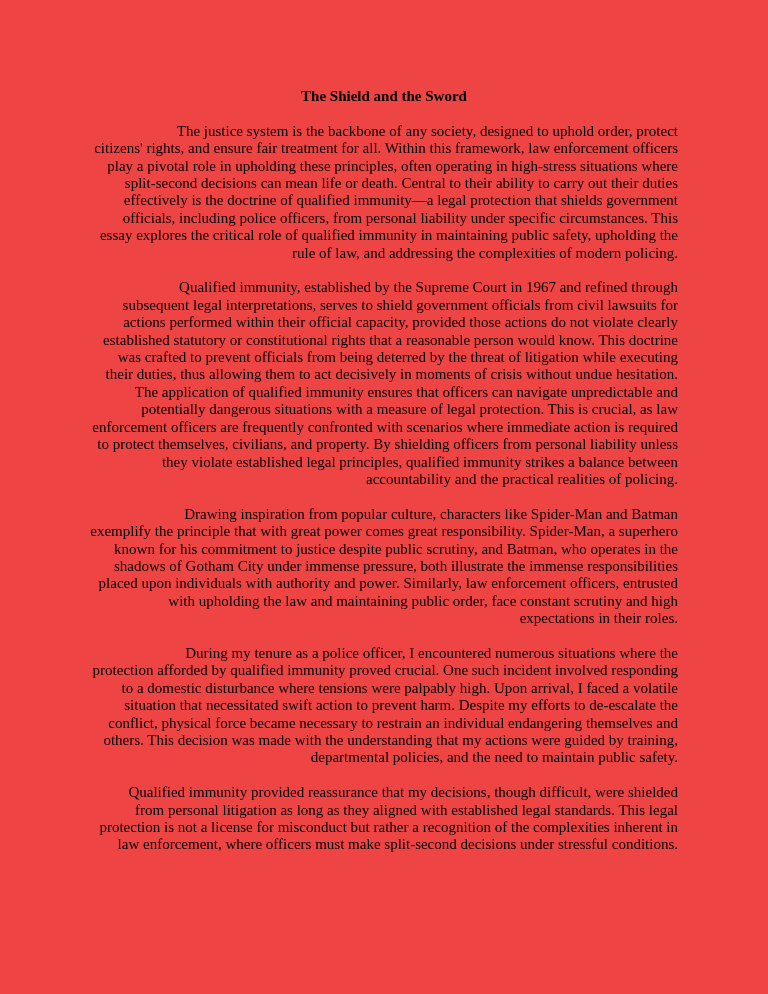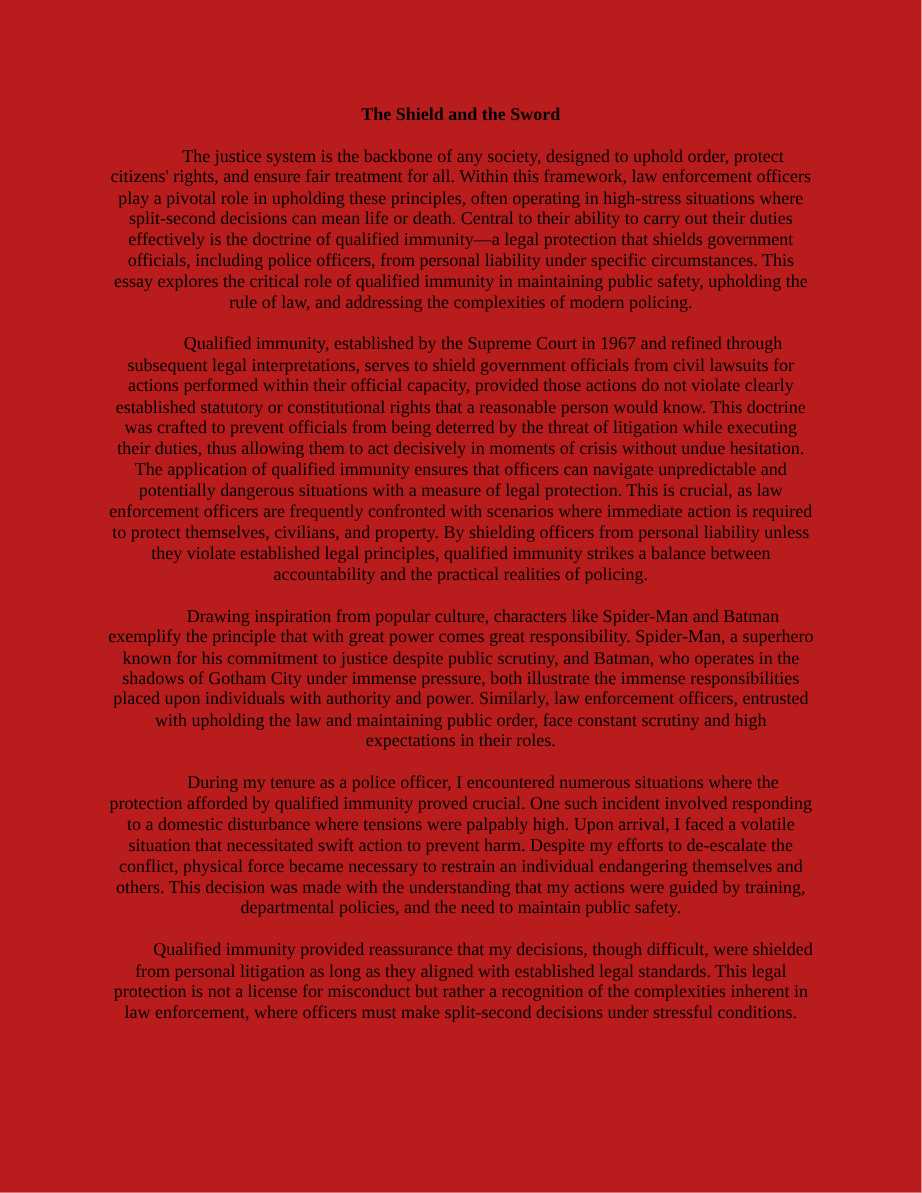--- a/index.html
+++ b/index.html
@@ -4,21 +4,21 @@
 <style>
   html, body {
     margin: 0;
     padding: 0;
     background: #ffffff;
   }
   .page {
     position: relative;
     width: 768px;
     height: 994px;
-    background: #b91c1c;
+    background: #ef4444;
     color: #000000;
     font-family: "Liberation Serif", "DejaVu Serif", serif;
     overflow: hidden;
   }
   .content {
     position: absolute;
     left: 90px;
     top: 88px;
     width: 588px;
   }
@@ -27,21 +27,21 @@
     line-height: 17.4px;
     font-weight: bold;
     text-align: center;
     margin: 0 0 17.4px 0;
   }
   .para {
     font-size: 15px;
     line-height: 17.4px;
     margin: 0 0 17.4px 0;
     text-indent: 37px;
-    text-align: center;
+    text-align: right;
     word-spacing: normal;
   }
 </style>
 </head>
 <body>
 
 <div class="page">
   <div class="content">
     <h1 class="doc-title">The Shield and the Sword</h1>
     <p class="para">The justice system is the backbone of any society, designed to uphold order, protect citizens' rights, and ensure fair treatment for all. Within this framework, law enforcement officers play a pivotal role in upholding these principles, often operating in high-stress situations where split-second decisions can mean life or death. Central to their ability to carry out their duties effectively is the doctrine of qualified immunity—a legal protection that shields government officials, including police officers, from personal liability under specific circumstances. This essay explores the critical role of qualified immunity in maintaining public safety, upholding the rule of law, and addressing the complexities of modern policing.</p>

